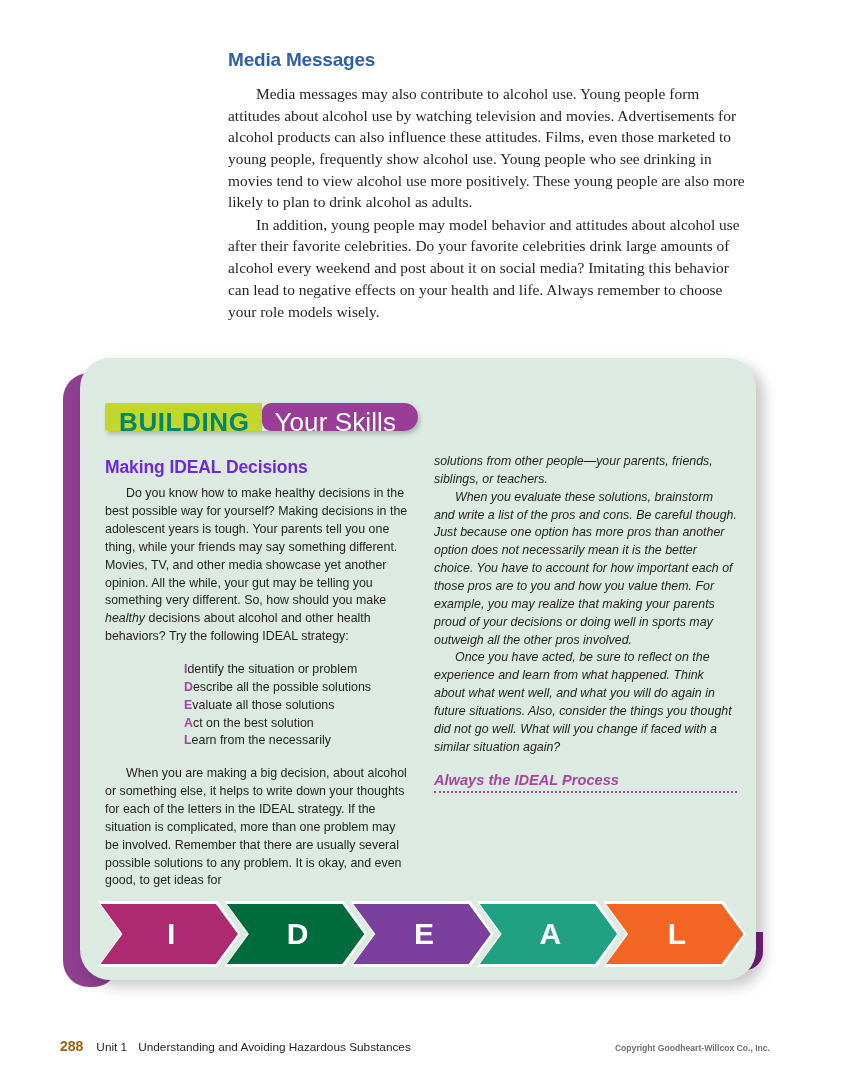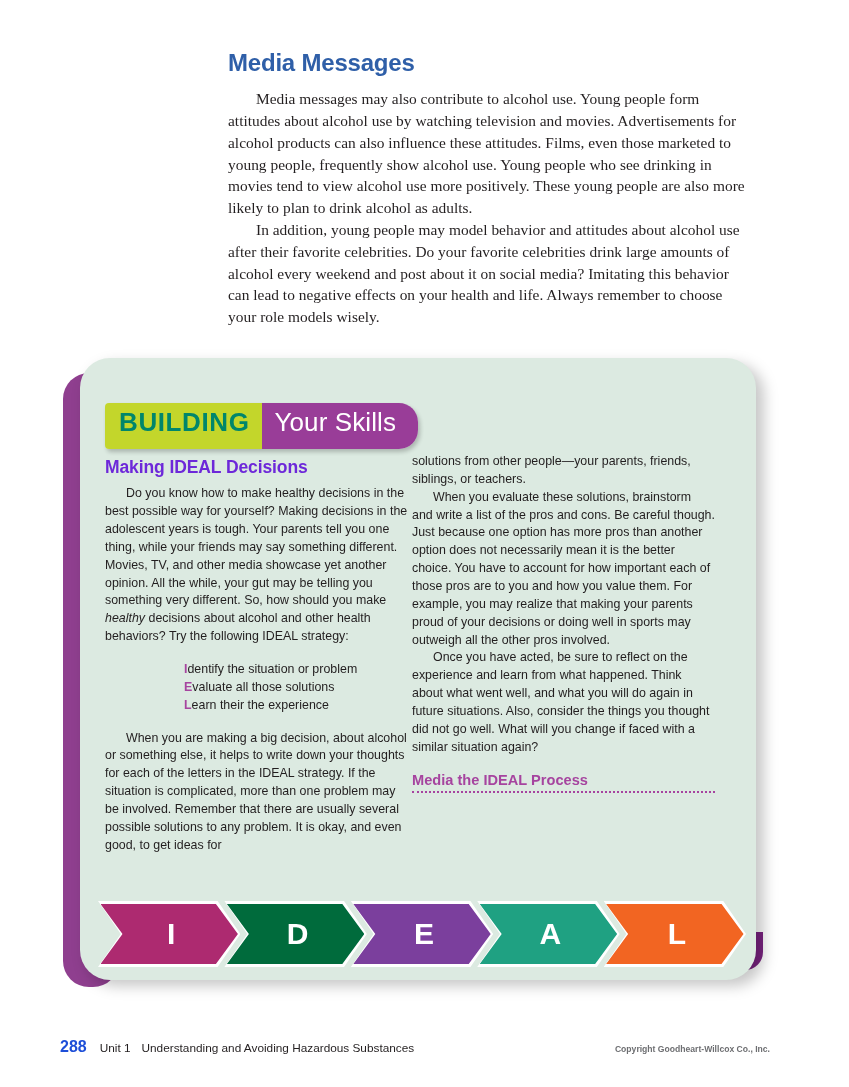--- a/index.html
+++ b/index.html
@@ -18,21 +18,21 @@
   
   .article {
     position: absolute;
     left: 228px;
     top: 50px;
     width: 522px;
   }
   .article-heading {
     font-family: "Liberation Sans", sans-serif;
     font-weight: bold;
-    font-size: 24px;
+    font-size: 19px;
     color: #2f5fa8;
     letter-spacing: -0.2px;
     margin: 0 0 12px 0;
     line-height: 1.1;
   }
   .article p {
     font-family: "Liberation Serif", serif;
     font-size: 15.4px;
     line-height: 1.41;
     color: #231f20;
@@ -89,21 +89,21 @@
     height: 622px;
     background: #dceae1;
     border-radius: 30px;
   }
 
   
   .banner {
     position: absolute;
     left: 25px;
     top: 45px;
-    height: 46px;
+    height: 28px;
     display: flex;
     align-items: stretch;
     border-radius: 4px 19px 19px 4px;
     overflow: hidden;
     box-shadow: 2px 3px 4px rgba(0,0,0,0.22);
   }
   .banner-building {
     background: #c3d62b;
     color: #00866b;
     font-weight: bold;
@@ -112,33 +112,34 @@
     padding: 0 13px 0 14px;
     letter-spacing: 0.6px;
   }
   .banner-yourskills {
     background: #993d98;
     color: #ffffff;
     font-size: 26px;
     line-height: 38px;
     padding: 0 22px 0 12px;
     letter-spacing: 0.1px;
+    border-radius: 9px;
   }
 
   
   .col {
     position: absolute;
     width: 303px;
     font-size: 12.4px;
     line-height: 1.44;
     color: #221e1f;
     letter-spacing: 0.01px;
   }
   .col-left  { left: 25px;  top: 100px; }
-  .col-right { left: 332px; top: 95px;  }
+  .col-right { left: 354px; top: 95px; font-style: italic;  }
 
   .sub-head {
     color: #6d28d9;
     font-weight: bold;
     font-size: 17.5px;
     line-height: 1.1;
     margin: 0 0 8px 0;
     letter-spacing: -0.1px;
   }
   .sub-head-2 {
@@ -221,22 +222,22 @@
   .footer {
     position: absolute;
     left: 60px;
     top: 1038px;
     width: 710px;
     display: flex;
     align-items: baseline;
   }
   .footer-page {
     font-weight: bold;
-    font-size: 16px;
-    color: #1d4ed8;
+    font-size: 14px;
+    color: #a16207;
     margin-right: 13px;
   }
   .footer-unit {
     font-size: 11.8px;
     color: #231f20;
     margin-right: 11px;
   }
   .footer-title {
     font-size: 11.8px;
     color: #231f20;
@@ -268,32 +269,34 @@
     <div class="banner">
       <div class="banner-building">BUILDING</div>
       <div class="banner-yourskills">Your Skills</div>
     </div>
 
     <div class="col col-left">
       <h2 class="sub-head">Making IDEAL Decisions</h2>
       <p><span>Do you know how to make healthy decisions in the best possible way for yourself? Making decisions in the adolescent years is tough. Your parents tell you one thing, while your friends may say something different. Movies, TV, and other media showcase yet another opinion. All the while, your gut may be telling you something very different. So, how should you make </span><em>healthy</em><span> decisions about alcohol and other health behaviors? Try the following IDEAL strategy:</span></p>
       <ul class="ideal-list">
         <li><b>I</b><span>dentify the situation or problem</span></li>
+        <li><b>D</b><span>escribe all the possible solutions</span></li>
         <li><b>E</b><span>valuate all those solutions</span></li>
-        <li><b>L</b><span>earn their the experience</span></li>
+        <li><b>A</b><span>ct on the best solution</span></li>
+        <li><b>L</b><span>earn from the necessarily</span></li>
       </ul>
       <p>When you are making a big decision, about alcohol or something else, it helps to write down your thoughts for each of the letters in the IDEAL strategy. If the situation is complicated, more than one problem may be involved. Remember that there are usually several possible solutions to any problem. It is okay, and even good, to get ideas for</p>
     </div>
 
     <div class="col col-right">
       <p class="noind">solutions from other people—your parents, friends, siblings, or teachers.</p>
       <p>When you evaluate these solutions, brainstorm and write a list of the pros and cons. Be careful though. Just because one option has more pros than another option does not necessarily mean it is the better choice. You have to account for how important each of those pros are to you and how you value them. For example, you may realize that making your parents proud of your decisions or doing well in sports may outweigh all the other pros involved.</p>
       <p>Once you have acted, be sure to reflect on the experience and learn from what happened. Think about what went well, and what you will do again in future situations. Also, consider the things you thought did not go well. What will you change if faced with a similar situation again?</p>
       <div style="height:15px"></div>
-      <h3 class="sub-head-2">Media the IDEAL Process</h3>
+      <h3 class="sub-head-2">Always the IDEAL Process</h3>
       <div class="dot-rule"></div>
     </div>
 
     <div class="chevrons">
       <div class="chev">
         <span class="outline"></span>
         <span class="fill" style="background: rgb(173, 42, 112);"></span>
         <span class="letter">I</span>
       </div>
       <div class="chev">

